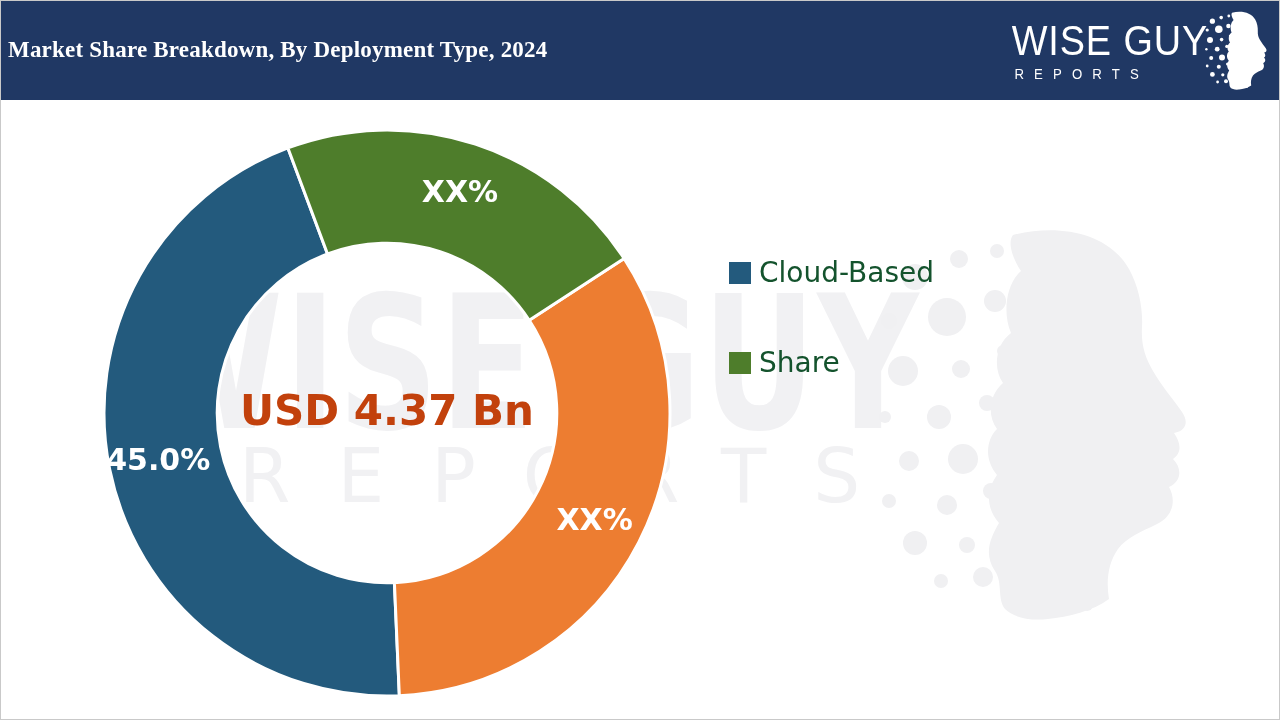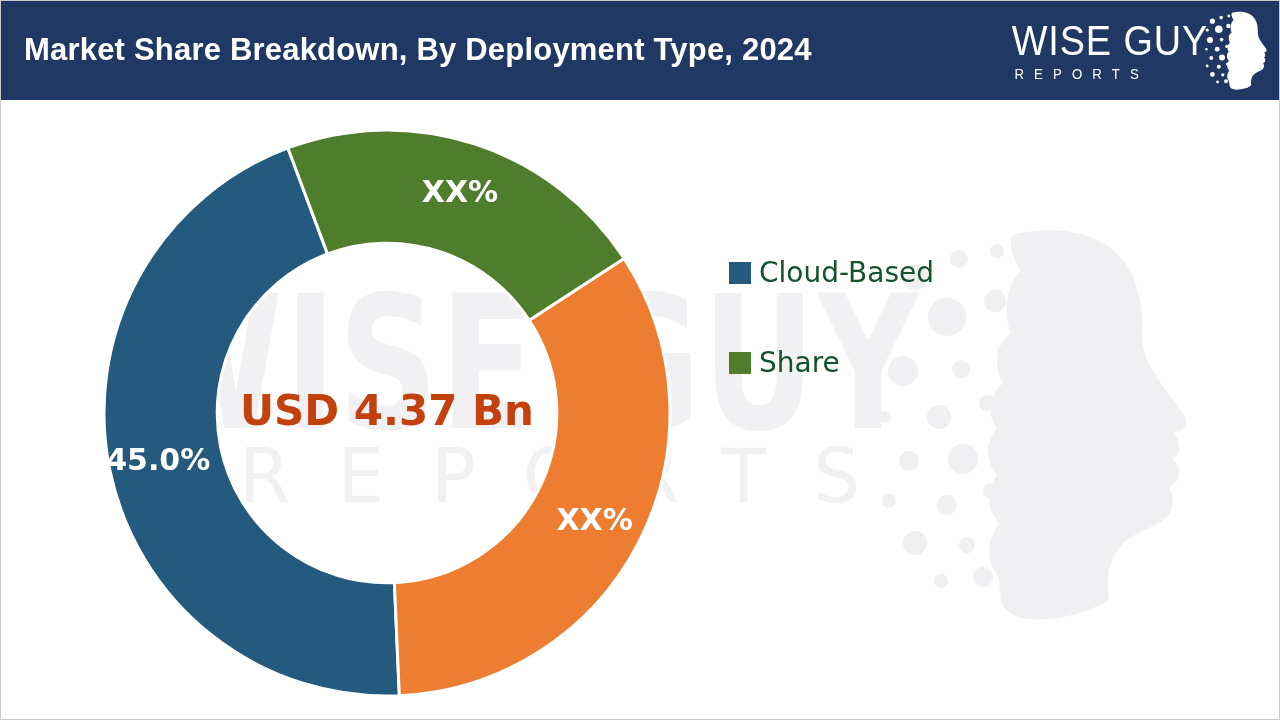--- a/index.html
+++ b/index.html
@@ -7,22 +7,22 @@
     position:relative;width:1280px;height:720px;overflow:hidden;
     background:#ffffff;border:1px solid #c9c9c9;box-sizing:border-box;
     font-family:"DejaVu Sans","Liberation Sans",sans-serif;
   }
   
   .header{
     position:absolute;left:-1px;top:-1px;width:1282px;height:100px;
     background:#203864;display:flex;align-items:center;
   }
   .title{
-    margin:0 0 0 24px;color:#ffffff;font-weight:700;font-size:31px;
-    font-family:Liberation Sans, sans-serif;letter-spacing:0.2px;
+    margin:0 0 0 8px;color:#ffffff;font-weight:700;font-size:23px;
+    font-family:Liberation Serif, serif;letter-spacing:0.2px;
   }
   .logo{
     position:absolute;right:14px;top:6px;height:88px;
     display:flex;align-items:center;
   }
   .logo-text{color:#ffffff;transform:scaleX(0.88);transform-origin:100% 50%;margin-right:-6px;}
   .logo-line1{
     font-family:"Liberation Sans",sans-serif;font-weight:400;font-size:43px;
     line-height:1;letter-spacing:1px;white-space:nowrap;
   }

